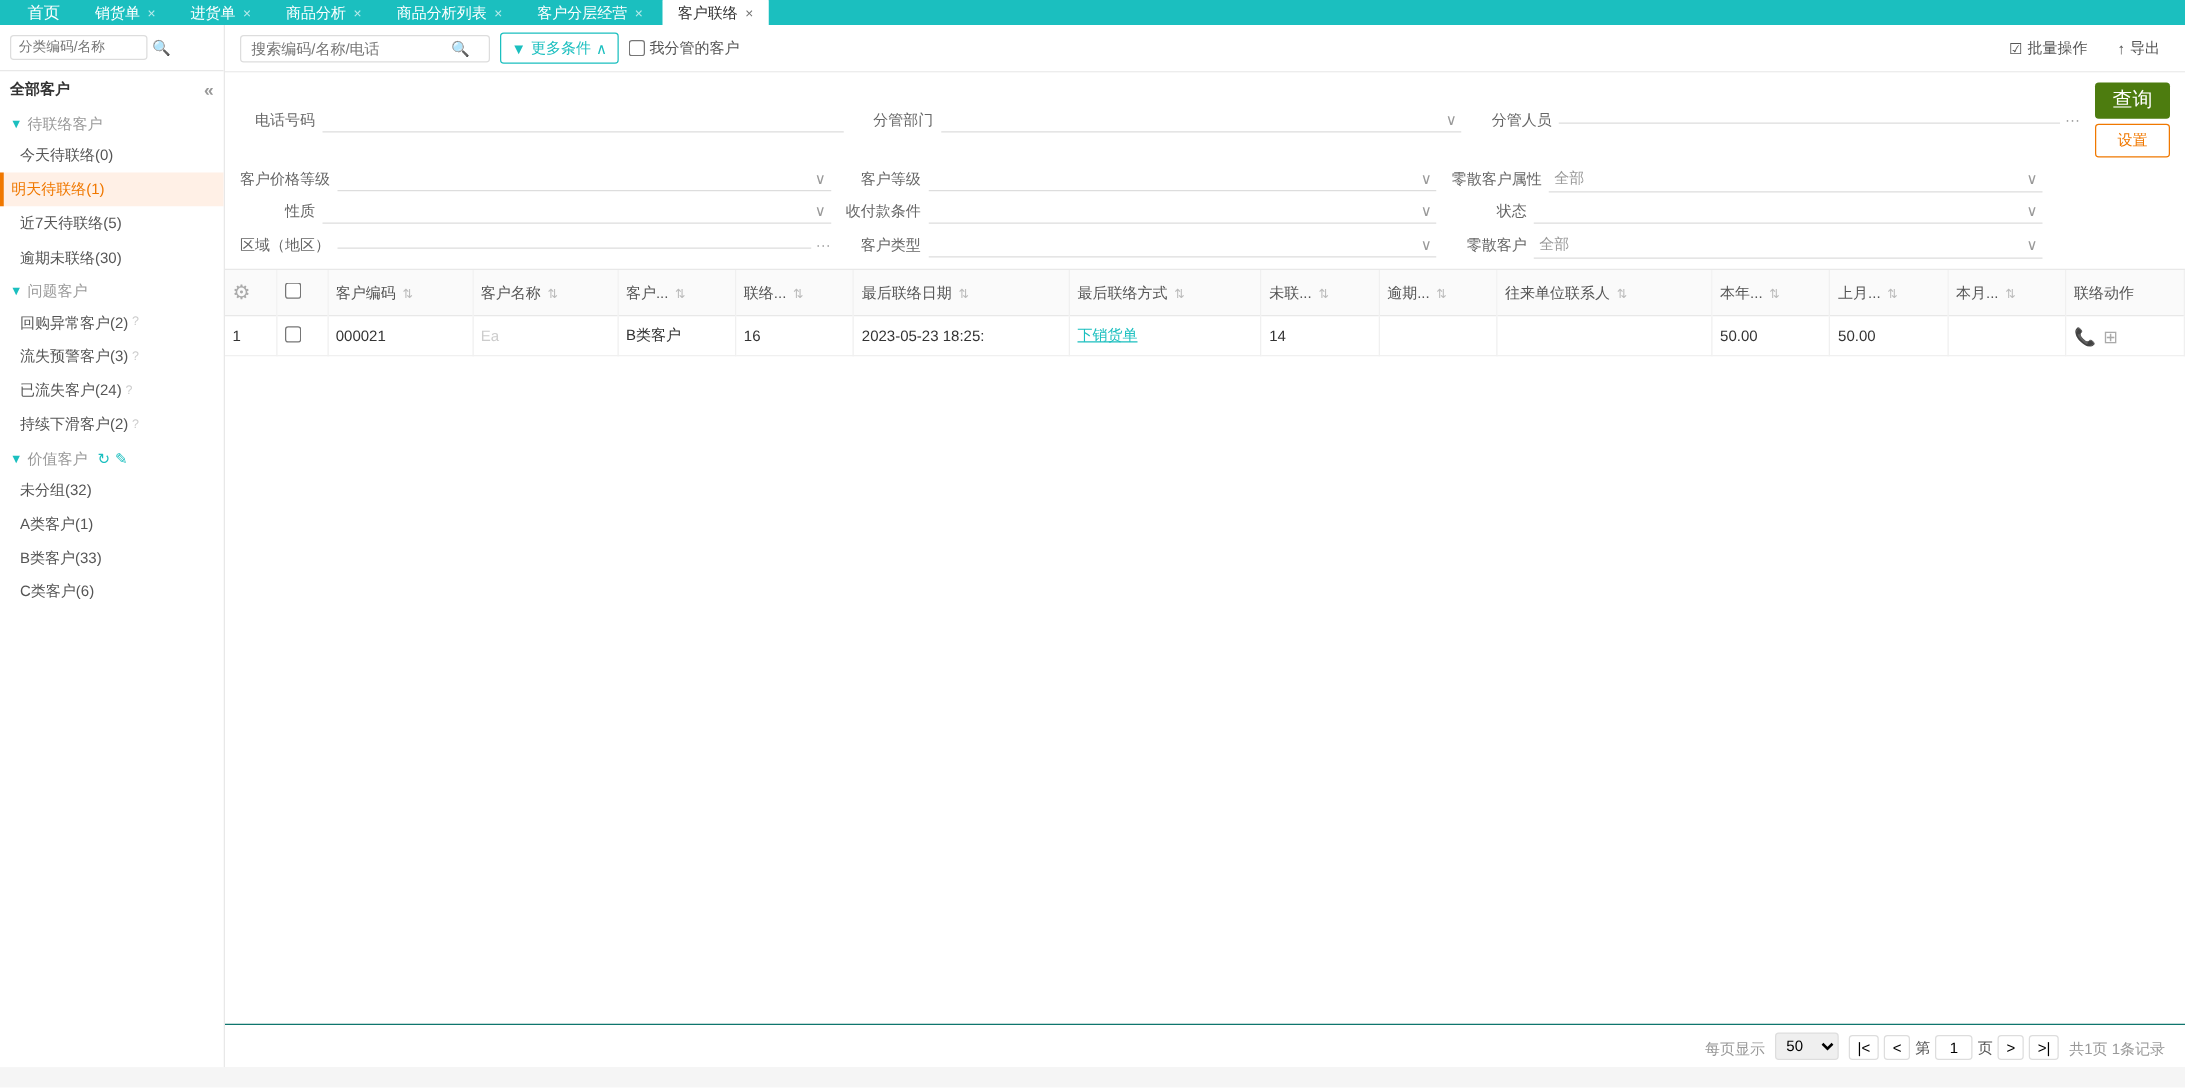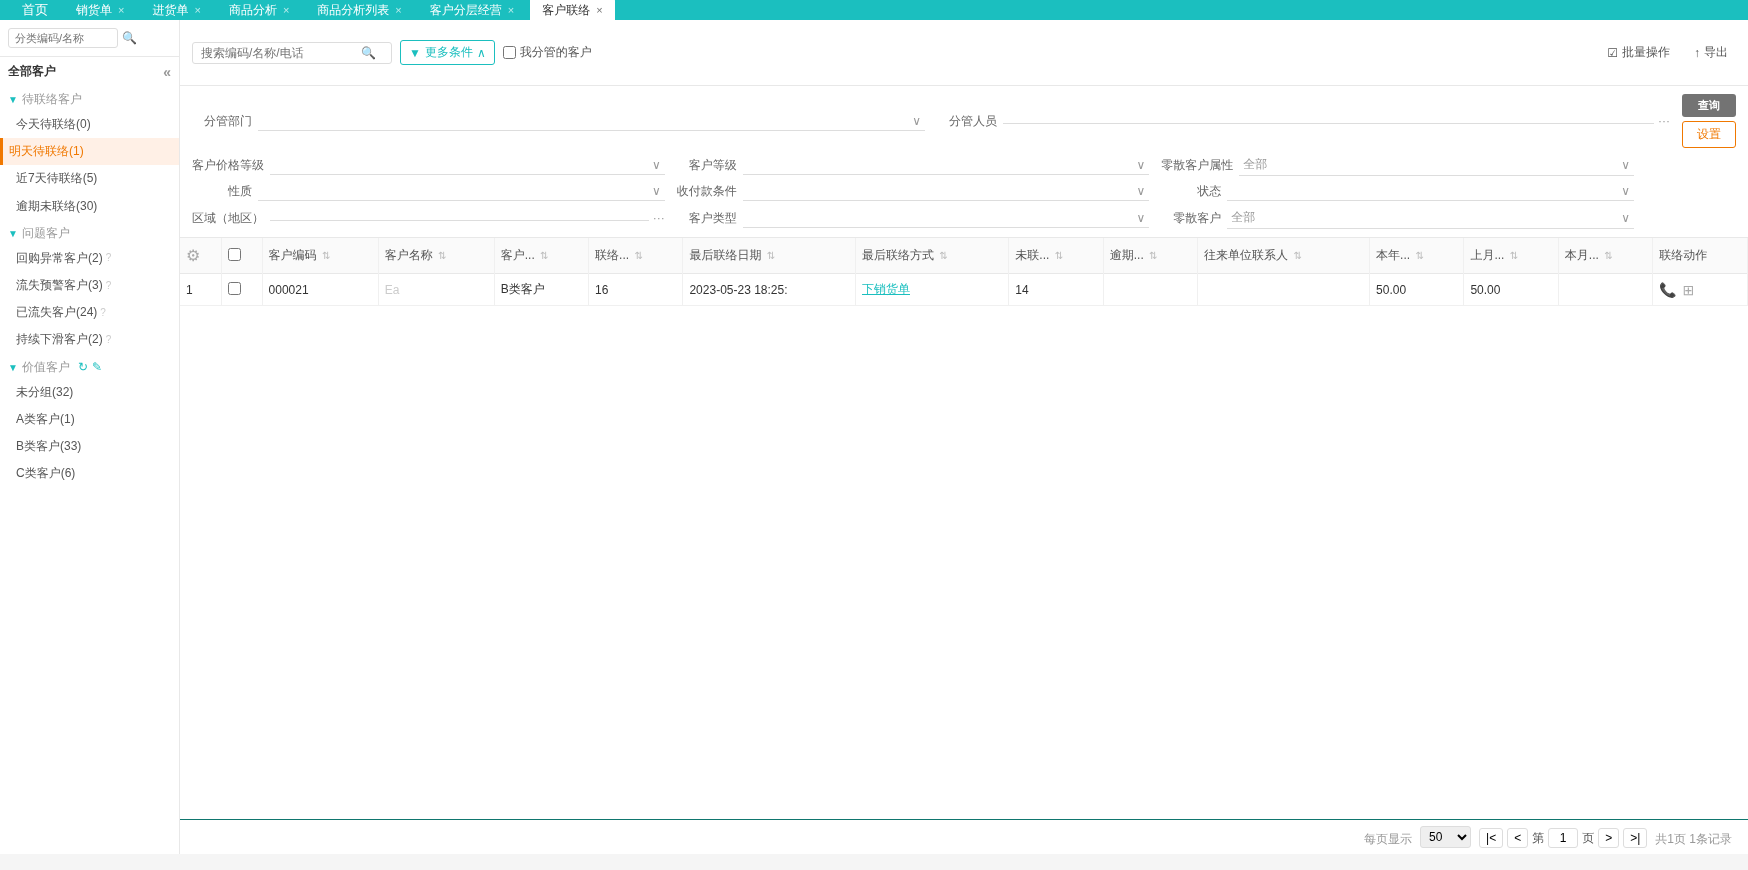--- a/index.html
+++ b/index.html
@@ -97,21 +97,21 @@
       display: flex;
       flex-direction: column;
       overflow: hidden;
       background: #f5f5f5;
     }
 
     
     .filter-bar {
       display: flex;
       align-items: center;
-      padding: 20px 12px;
+      padding: 6px 12px;
       background: #fff;
       border-bottom: 1px solid #e8e8e8;
       gap: 8px;
     }
     .filter-search {
       display: flex;
       align-items: center;
       border: 1px solid #ddd;
       border-radius: 3px;
       padding: 3px 8px;
@@ -198,28 +198,27 @@
     }
     .filter-field .field-select .sel-text { color: #999; }
     .filter-field .field-select .arrow { color: #999; }
     .filter-field .field-dots { color: #999; margin-left: 4px; cursor: pointer; }
     .filter-actions {
       display: flex;
       flex-direction: column;
       gap: 4px;
     }
     .btn-query {
-      background: #737373;
+      background: #4d7c0f;
       color: #fff;
       border: none;
       border-radius: 3px;
       padding: 4px 14px;
       cursor: pointer;
-      font-size: 11px;
-      font-weight: bold;
+      font-size: 16px;
     }
     .btn-set {
       background: #fff;
       color: #f07800;
       border: 1px solid #f07800;
       border-radius: 3px;
       padding: 4px 14px;
       cursor: pointer;
       font-size: 12px;
     }
@@ -420,20 +419,24 @@
       </div>
       <div class="action-btn">
         <span>↑</span>
         <span>导出</span>
       </div>
     </div>
 
     <div class="adv-filter">
 
       <div class="adv-filter-row">
+        <div class="filter-field" style="flex:2;">
+          <label>电话号码</label>
+          <input class="field-input" type="text" style="flex: 3 1 0%;">
+        </div>
         <div class="filter-field" style="flex:2;">
           <label>分管部门</label>
           <div class="field-select" style="flex:3;">
             <span class="sel-text"></span>
             <span class="arrow">∨</span>
           </div>
         </div>
         <div class="filter-field" style="flex:2;">
           <label>分管人员</label>
           <div class="field-select" style="flex:3;">

